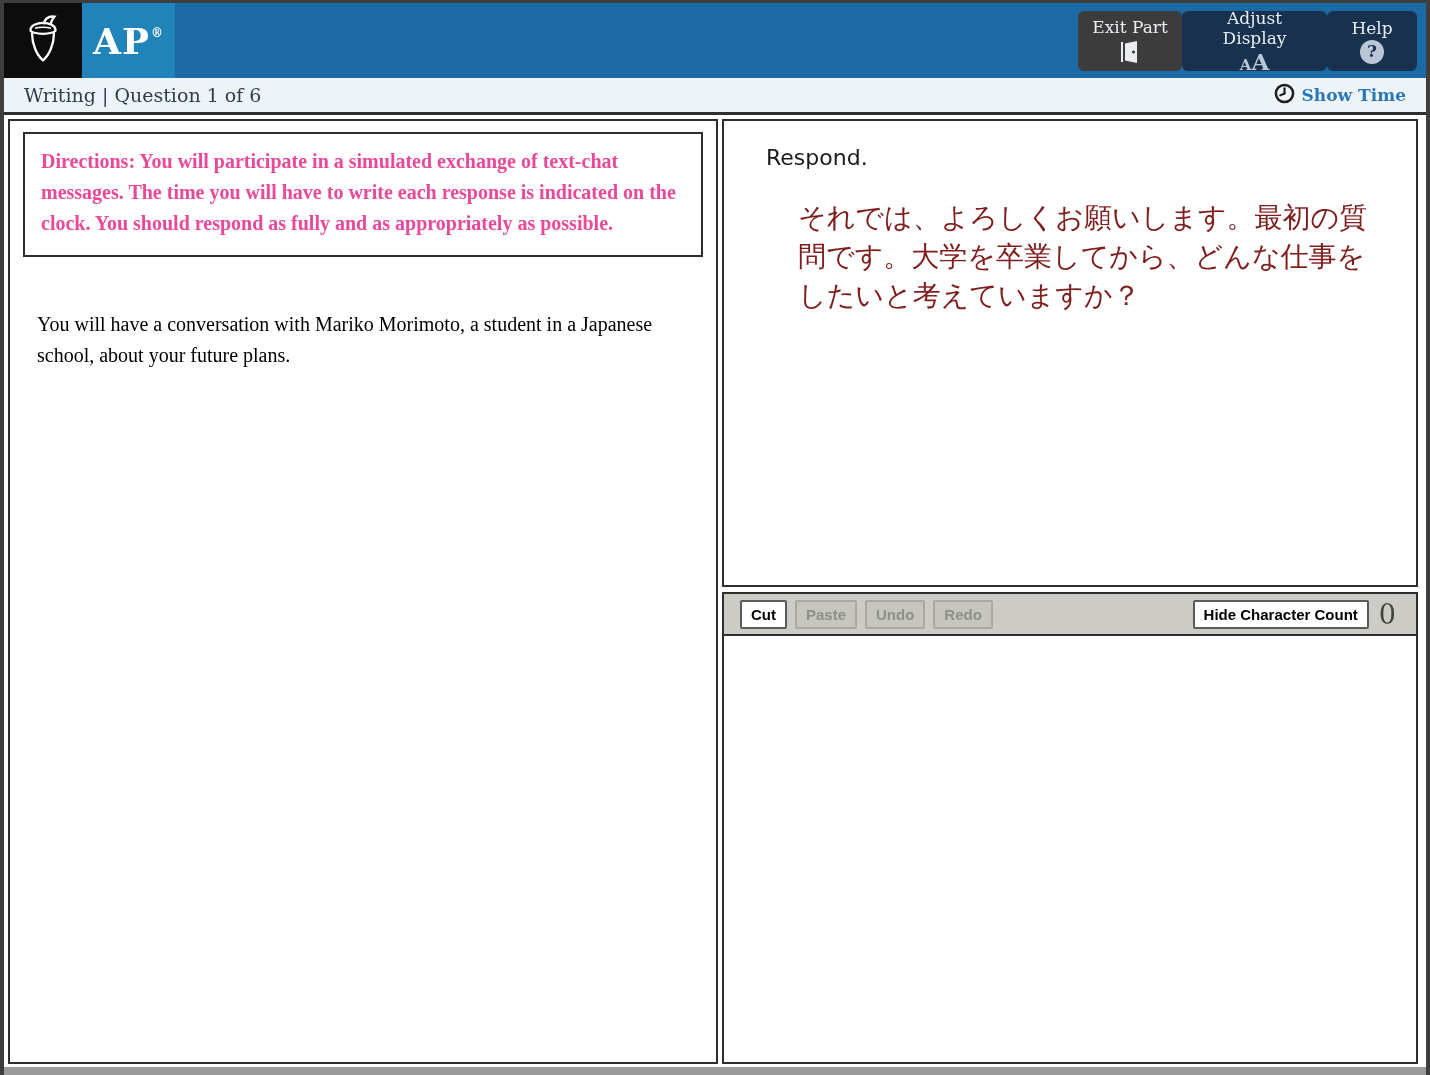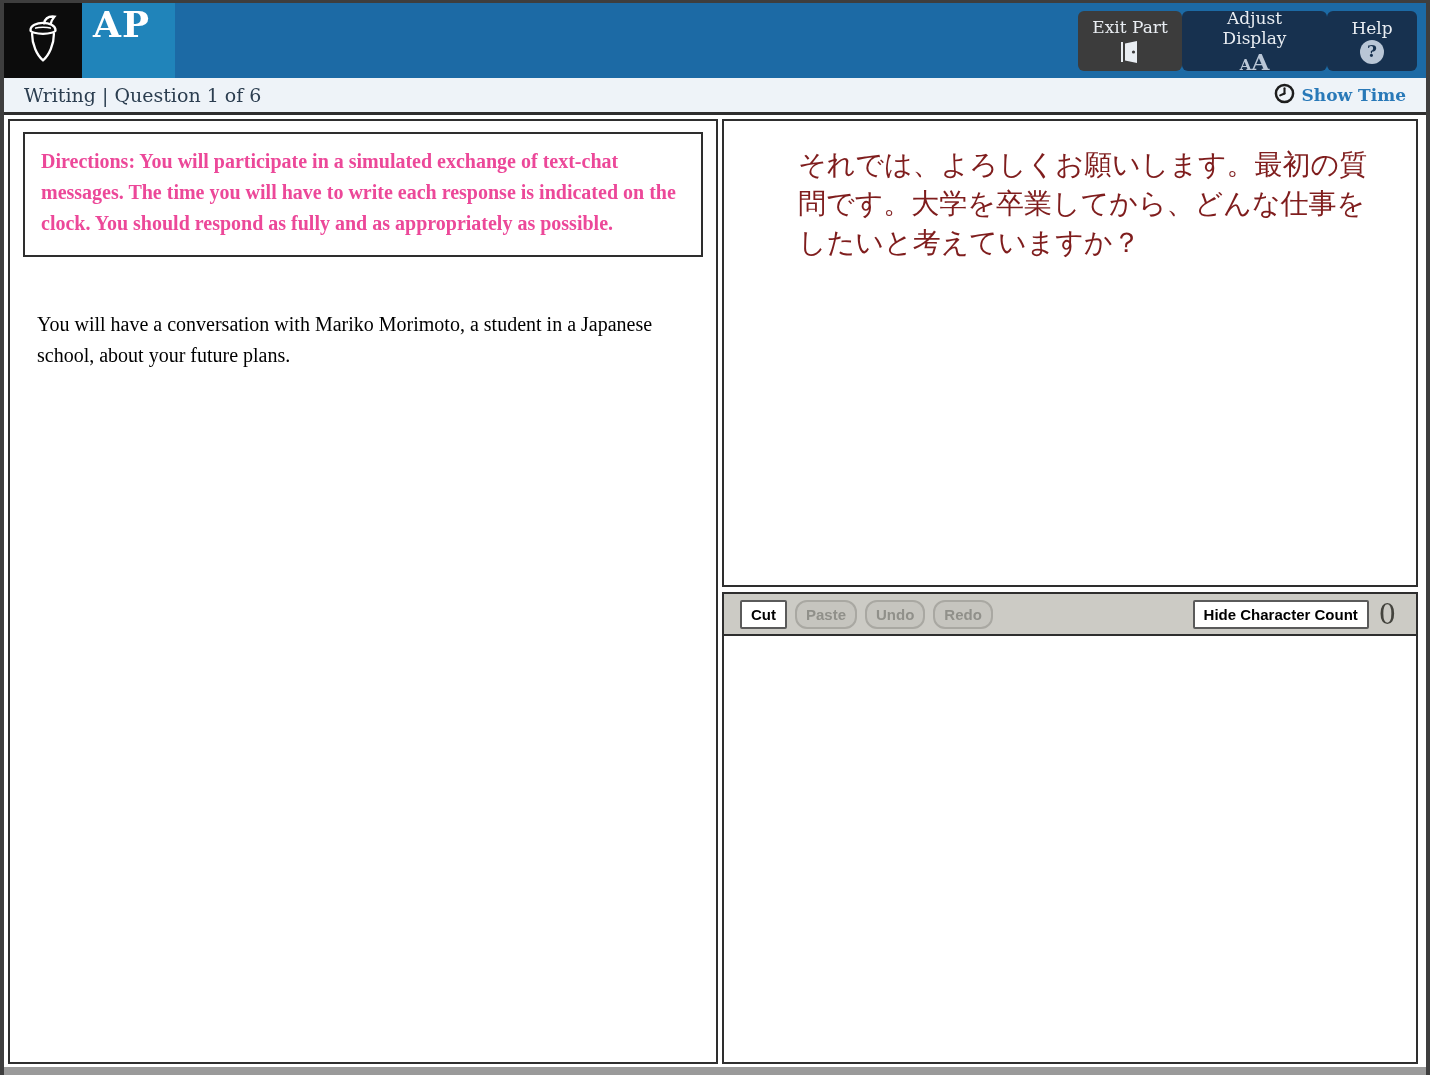--- a/index.html
+++ b/index.html
@@ -23,21 +23,21 @@
   .header{
     height:75px; background:#1c6aa5;
     display:flex; align-items:stretch; flex-shrink:0;
   }
   .logo-black{
     width:78px; background:#0c0c0c;
     display:flex; align-items:center; justify-content:center;
   }
   .logo-ap{
     width:93px; background:#2084ba;
-    display:flex; justify-content:center;
+    display:flex; align-items:center; justify-content:center;
     color:#ffffff; font-family:"DejaVu Serif","Liberation Serif",serif;
     font-weight:bold; font-size:36px; letter-spacing:1px;
   }
   .logo-ap sup{ font-size:12px; margin-left:1px; margin-top:-16px; }
   .header-spacer{ flex:1; }
   .header-buttons{
     display:flex; align-items:center; padding-right:9px;
   }
   .hbtn{
     height:60px; border:none; border-radius:6px; cursor:pointer;
@@ -120,21 +120,21 @@
     border-bottom:2px solid #2e2e2e;
     display:flex; align-items:center; padding:0 16px; gap:8px; flex-shrink:0;
   }
   .tbtn{
     font-family:"Liberation Sans",sans-serif; font-weight:bold; font-size:15px;
     background:#ffffff; color:#000000;
     border:2px solid #5a5a5a; border-radius:2px;
     padding:4px 9px; cursor:pointer;
   }
   .tbtn.disabled{
-    background:#c6c5bf; color:#90908a; border-color:#a9a8a2; cursor:default;border-radius:12px;
+    background:#c6c5bf; color:#90908a; border-color:#a9a8a2; cursor:default;
   }
   .toolbar-spacer{ flex:1; }
   .char-count{
     font-family:"DejaVu Serif","Liberation Serif",serif;
     font-size:27px; font-weight:200; color:#44443e;
     padding:0 4px 0 2px; line-height:1;
   }
   .response-area{
     flex:1; border:none; outline:none; resize:none;
     background:#ffffff; padding:10px 12px;
@@ -211,20 +211,21 @@
       <section class="left-panel">
         <div class="directions-box">
           <p>Directions: You will participate in a simulated exchange of text-chat messages. The time you will have to write each response is indicated on the clock. You should respond as fully and as appropriately as possible.</p>
         </div>
         <p class="scenario">You will have a conversation with Mariko Morimoto, a student in a Japanese school, about your future plans.</p>
       </section>
 
       <section class="right-col">
 
         <div class="stimulus">
+          <p class="prompt-title">Respond.</p>
           <p class="prompt-text">それでは、よろしくお願いします。最初の質問です。大学を卒業してから、どんな仕事をしたいと考えていますか？</p>
         </div>
 
         <div class="editor">
           <div class="toolbar">
             <button class="tbtn">Cut</button>
             <button class="tbtn disabled">Paste</button>
             <button class="tbtn disabled">Undo</button>
             <button class="tbtn disabled">Redo</button>
             <span class="toolbar-spacer"></span>

